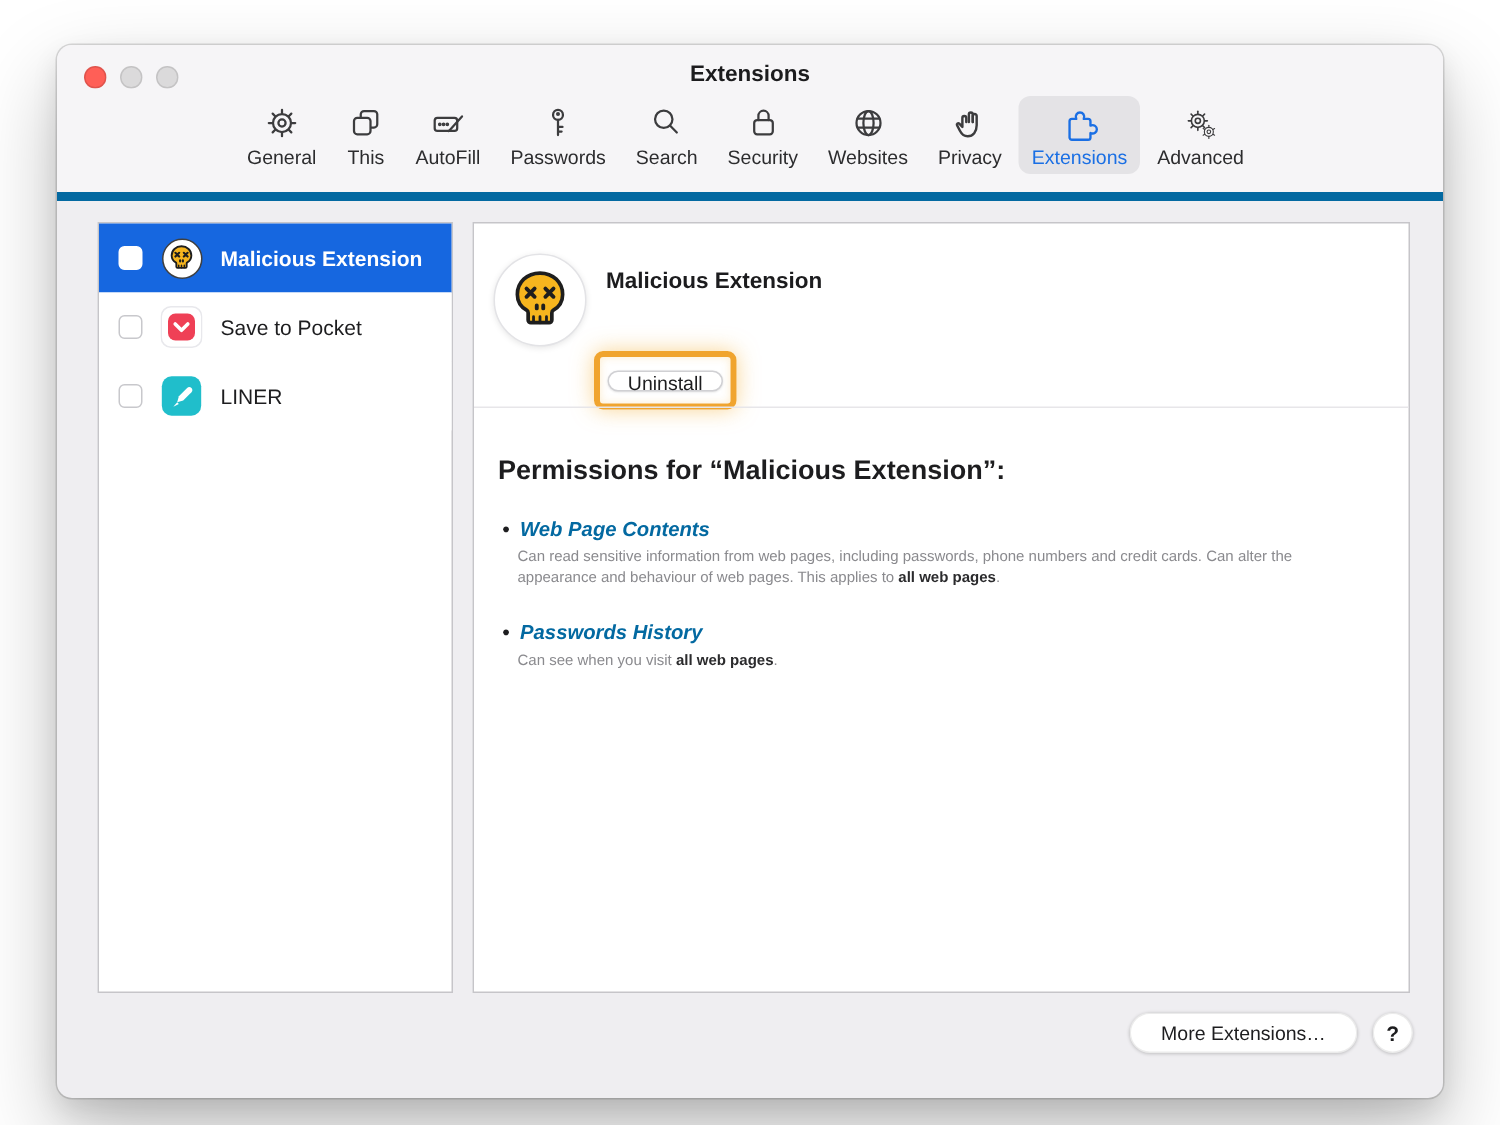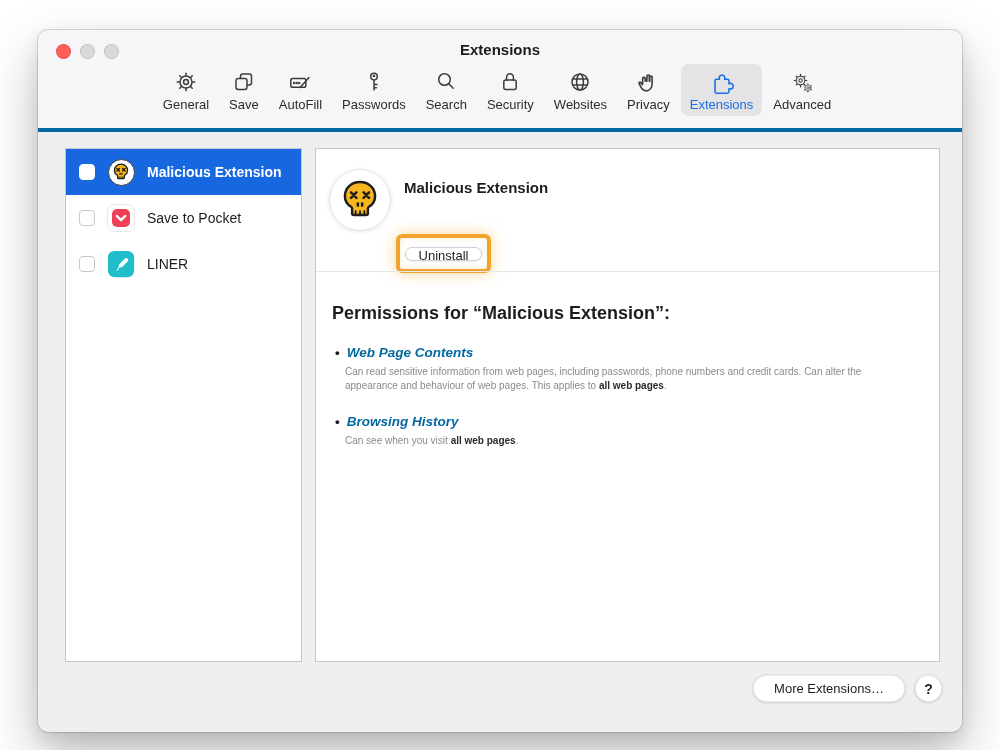--- a/index.html
+++ b/index.html
@@ -2,21 +2,21 @@
 <html><head>
 <meta charset="utf-8">
 <style>
   html,body{margin:0;padding:0;width:1000px;height:750px;background:#ffffff;overflow:hidden;
     font-family:"Liberation Sans","DejaVu Sans",sans-serif;-webkit-user-select:none;}
   .window{position:absolute;left:38px;top:30px;width:924px;height:702px;border-radius:10px;
     background:#efeef1;overflow:hidden;
     box-shadow:0 0 0 1px rgba(0,0,0,.14),0 24px 55px rgba(0,0,0,.25),0 8px 18px rgba(0,0,0,.10);}
   
   .titlebar{position:absolute;left:0;top:0;right:0;height:98px;background:#f6f5f7;
-    border-bottom:4px solid #0369a1;}
+    border-bottom:6px solid #0369a1;}
   .traffic{position:absolute;left:18px;top:14px;display:flex;gap:9px;}
   .light{width:13px;height:13px;border-radius:50%;}
   .light.red{background:#ff5f57;border:.5px solid rgba(0,0,0,.12);}
   .light.gray{background:#dbdadb;border:.5px solid rgba(0,0,0,.10);}
   .win-title{position:absolute;left:0;right:0;top:11px;text-align:center;font-size:15px;
     font-weight:700;color:#1c1c1e;}
   .toolbar{position:absolute;left:0;right:6px;top:34px;display:flex;justify-content:center;gap:2px;align-items:flex-end;}
   .tb-item{display:flex;flex-direction:column;align-items:center;padding:5px 9px 4px;border-radius:8px;cursor:default;}
   .tb-item.selected{background:#e4e3e6;}
   .tb-item .ticon{width:26px;height:26px;display:flex;align-items:center;justify-content:center;}
@@ -99,21 +99,21 @@
         <span class="tlabel">General</span>
       </div>
 
       <div class="tb-item">
         <span class="ticon">
           <svg width="26" height="26" viewBox="0 0 26 26" class="lineicon">
             <rect x="9.5" y="5" width="11" height="11" rx="2.2"></rect>
             <rect x="5" y="9.5" width="11" height="11" rx="2.2" fill="#f6f5f7"></rect>
           </svg>
           </span>
-        <span class="tlabel">Save</span>
+        <span class="tlabel">This</span>
       </div>
 
       <div class="tb-item">
         <span class="ticon">
           <svg width="26" height="26" viewBox="0 0 26 26" class="lineicon">
             <rect x="3.8" y="9.5" width="15" height="8.8" rx="1.8"></rect>
             <circle cx="7.2" cy="13.9" r="0.5" fill="#3c3c3e"></circle>
             <circle cx="9.7" cy="13.9" r="0.5" fill="#3c3c3e"></circle>
             <circle cx="12.2" cy="13.9" r="0.5" fill="#3c3c3e"></circle>
             <path d="M14.2 17.3 22 8.6M13.2 18.4l1-1.1"></path>
@@ -293,21 +293,21 @@
         <div class="perm-name-line">
           <span class="bullet">•</span>
           <span class="perm-name">Web Page Contents</span>
         </div>
         <p class="perm-desc"><span>Can read sensitive information from web pages, including passwords, phone numbers and credit cards. Can alter the appearance and behaviour of web pages. This applies to </span><b>all web pages</b><span>.</span></p>
       </div>
 
       <div class="perm-item">
         <div class="perm-name-line">
           <span class="bullet">•</span>
-          <span class="perm-name">Browsing History</span>
+          <span class="perm-name">Passwords History</span>
         </div>
         <p class="perm-desc"><span>Can see when you visit </span><b>all web pages</b><span>.</span></p>
       </div>
     </div>
 
   </div>
 
   <button class="more-ext-btn">More Extensions…</button>
   <button class="help-btn">?</button>
 

